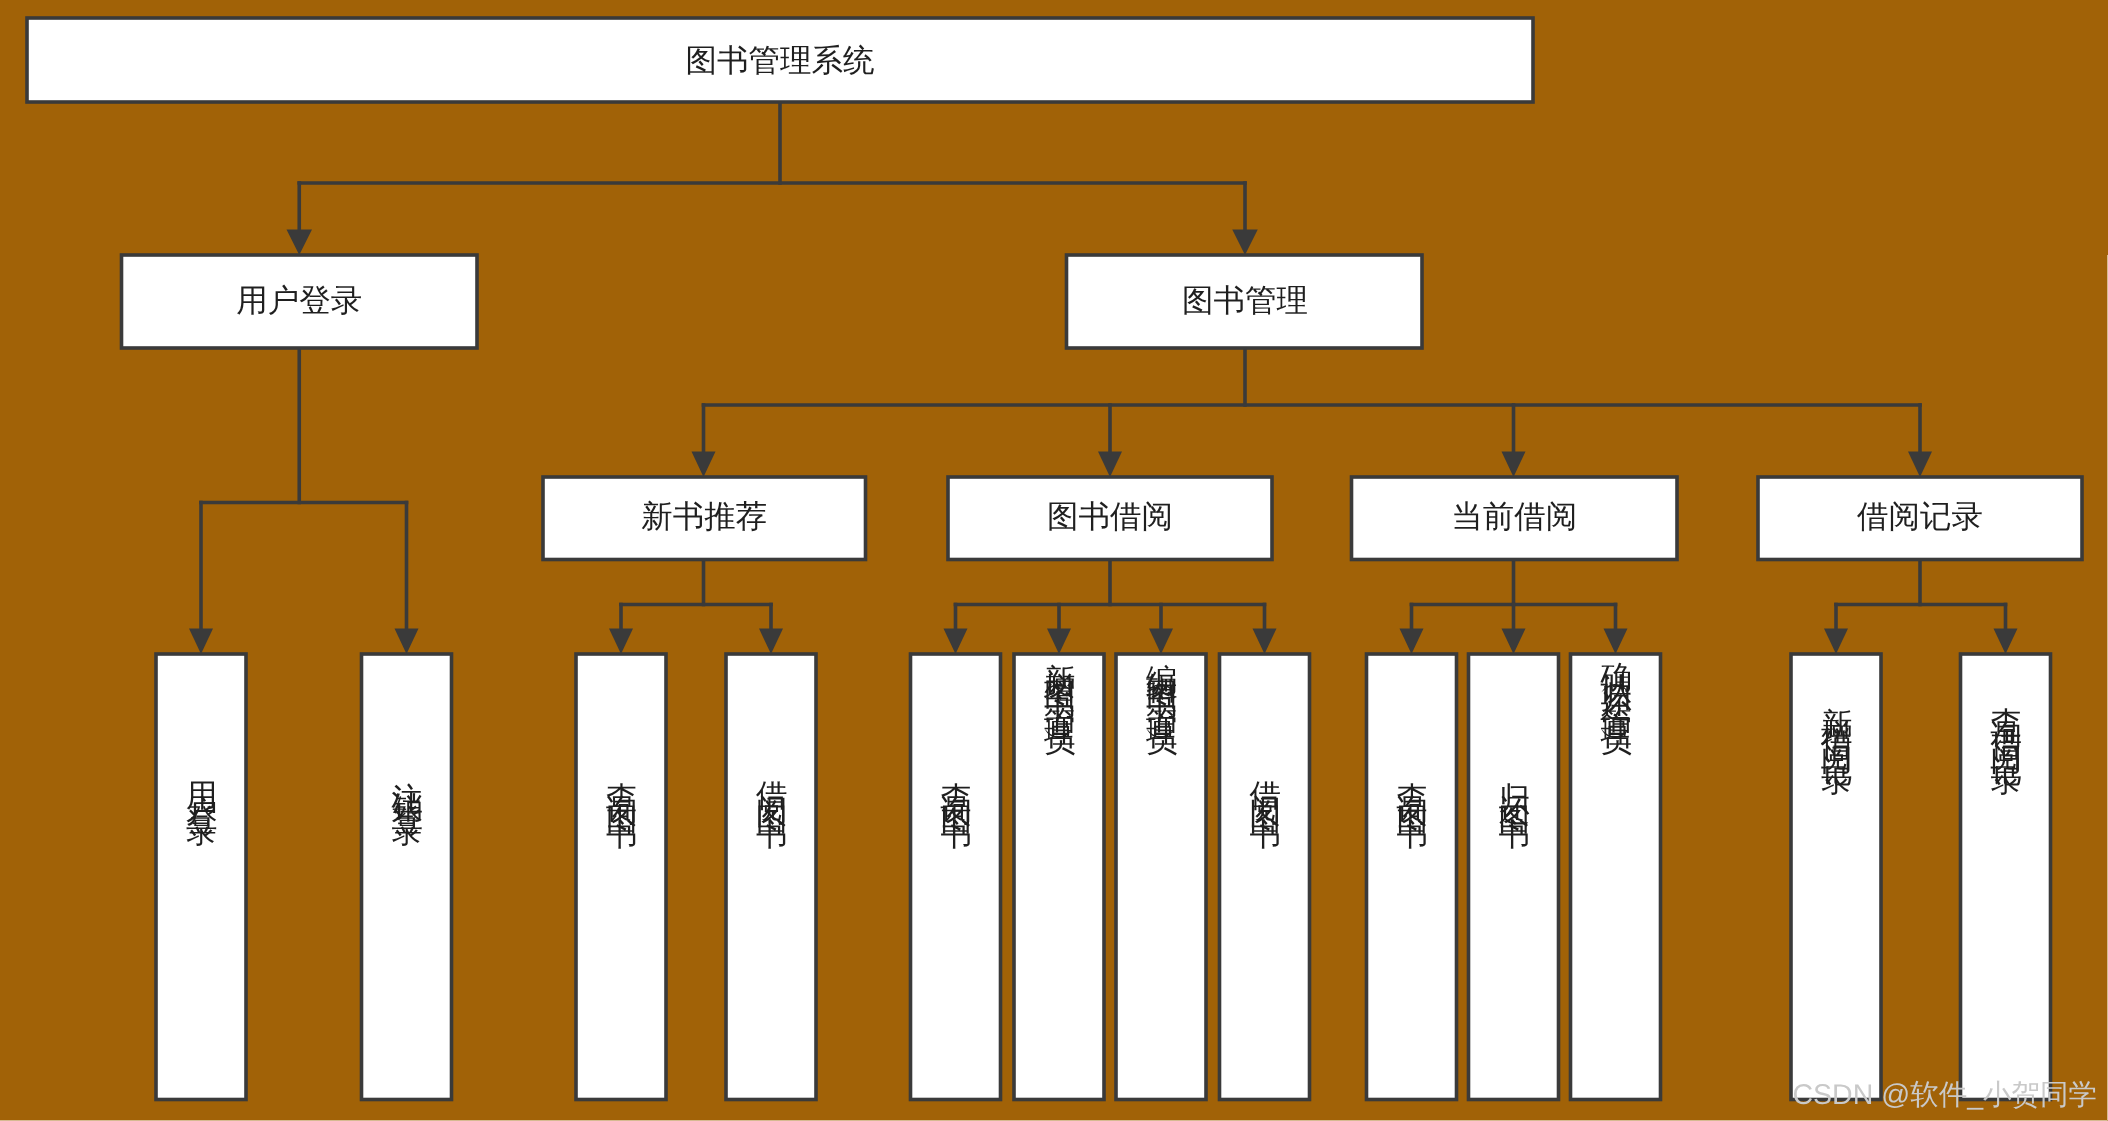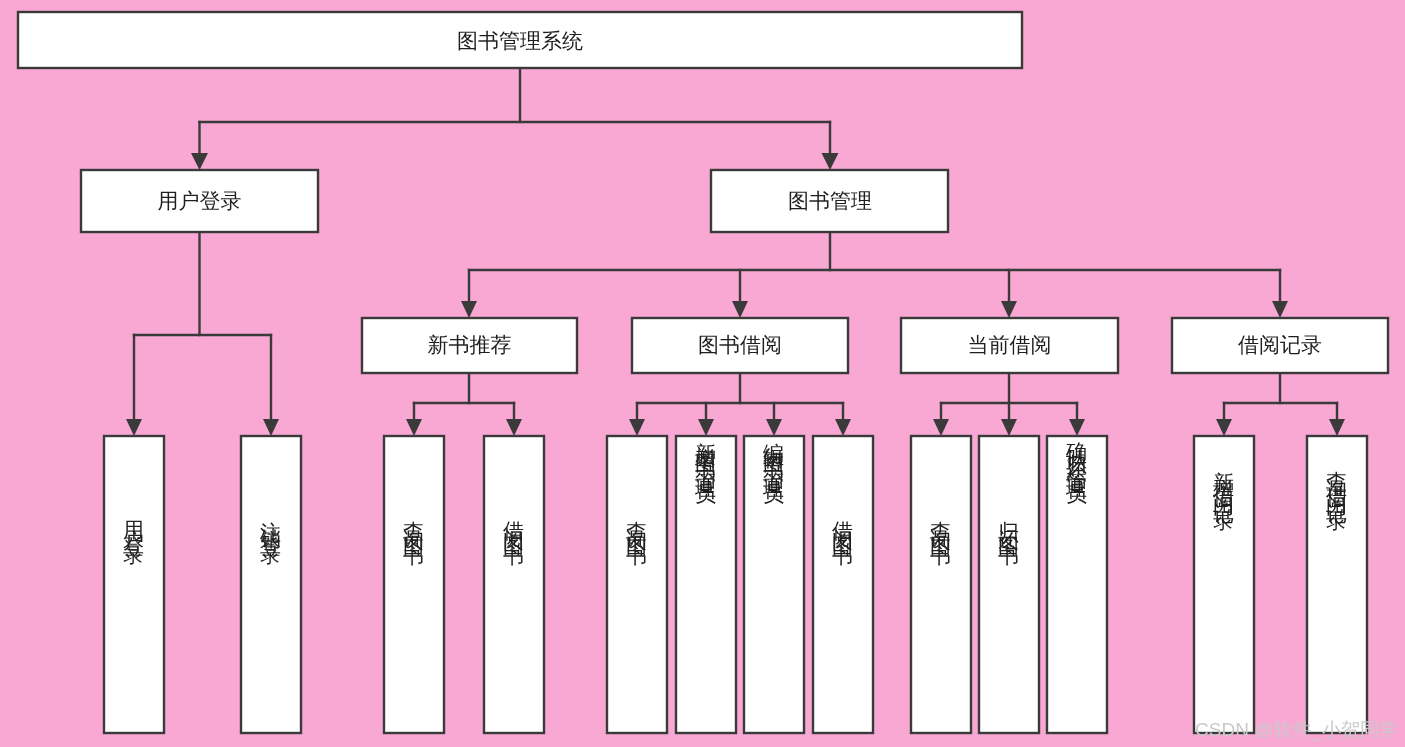--- a/index.html
+++ b/index.html
@@ -8,21 +8,21 @@
     padding: 0;
     background: #ffffff;
   }
   body {
     font-family: "Liberation Sans", "DejaVu Sans", sans-serif;
   }
   #diagram-root {
     position: relative;
     width: 1405px;
     height: 747px;
-    background: #f9a8d4;
+    background: #a16207;
     overflow: hidden;
   }
   svg#flow-svg {
     position: absolute;
     left: 0;
     top: 0;
     width: 1405px;
     height: 747px;
     display: block;
   }

